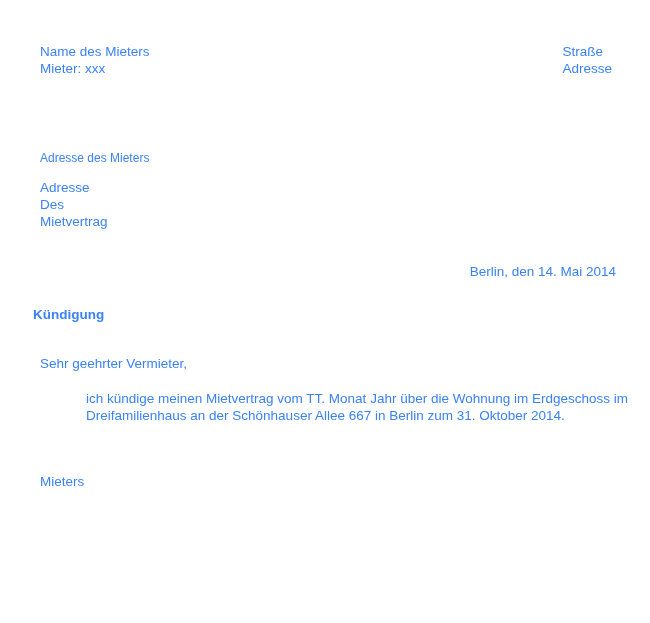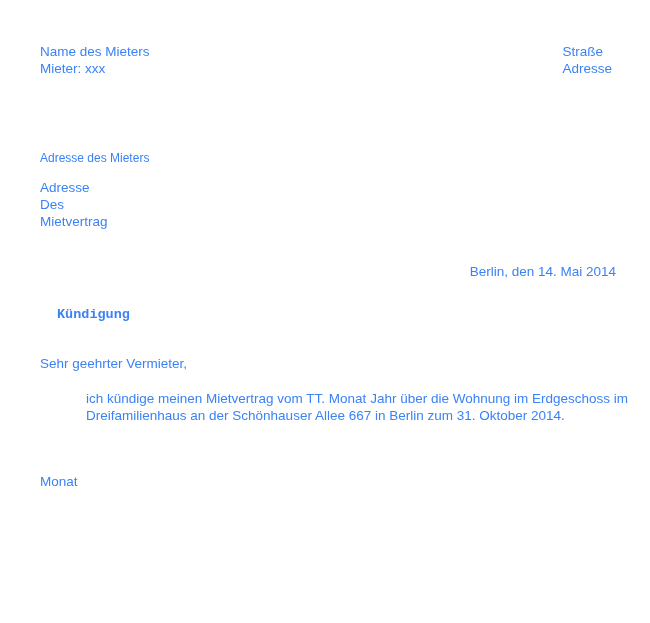--- a/index.html
+++ b/index.html
@@ -17,21 +17,21 @@
     font-size: 13.5px;
     line-height: 17px;
     overflow: hidden;
   }
   .abs { position: absolute; }
   .header-left   { top: 43px;  left: 40px;  text-align: left; }
   .header-right  { top: 43px;  right: 38px; text-align: left; }
   .sender-hint   { top: 153px; left: 40px;  font-size: 12px; line-height: 11px; }
   .recipient     { top: 179px; left: 40px; }
   .date-line     { top: 263px; right: 34px; text-align: center; }
-  .subject       { top: 306px; left: 57px;  font-weight: bold; font-family: Liberation Mono, monospace; }
+  .subject       { top: 306px; left: 33px;  font-weight: bold; }
   .salutation    { top: 355px; left: 40px; }
   .body-par      { top: 390px; left: 40px;  width: 580px; margin-left: 46px; }
   .closing       { top: 439px; left: 40px; }
   .signature     { top: 473px; left: 40px; }
 </style>
 </head>
 <body>
 
 <div class="page">
 
@@ -58,15 +58,15 @@
   <div class="abs subject">Kündigung</div>
 
   <div class="abs salutation">Sehr geehrter Vermieter,</div>
 
   <div class="abs body-par">
     <div>ich kündige meinen Mietvertrag vom TT. Monat Jahr über die Wohnung im Erdgeschoss im</div>
     <div>Dreifamilienhaus an der Schönhauser Allee 667 in Berlin zum 31. Oktober 2014.</div>
   </div>
 
 
-  <div class="abs signature">Monat</div>
+  <div class="abs signature">Mieters</div>
 
 </div>
 
 </body></html>

